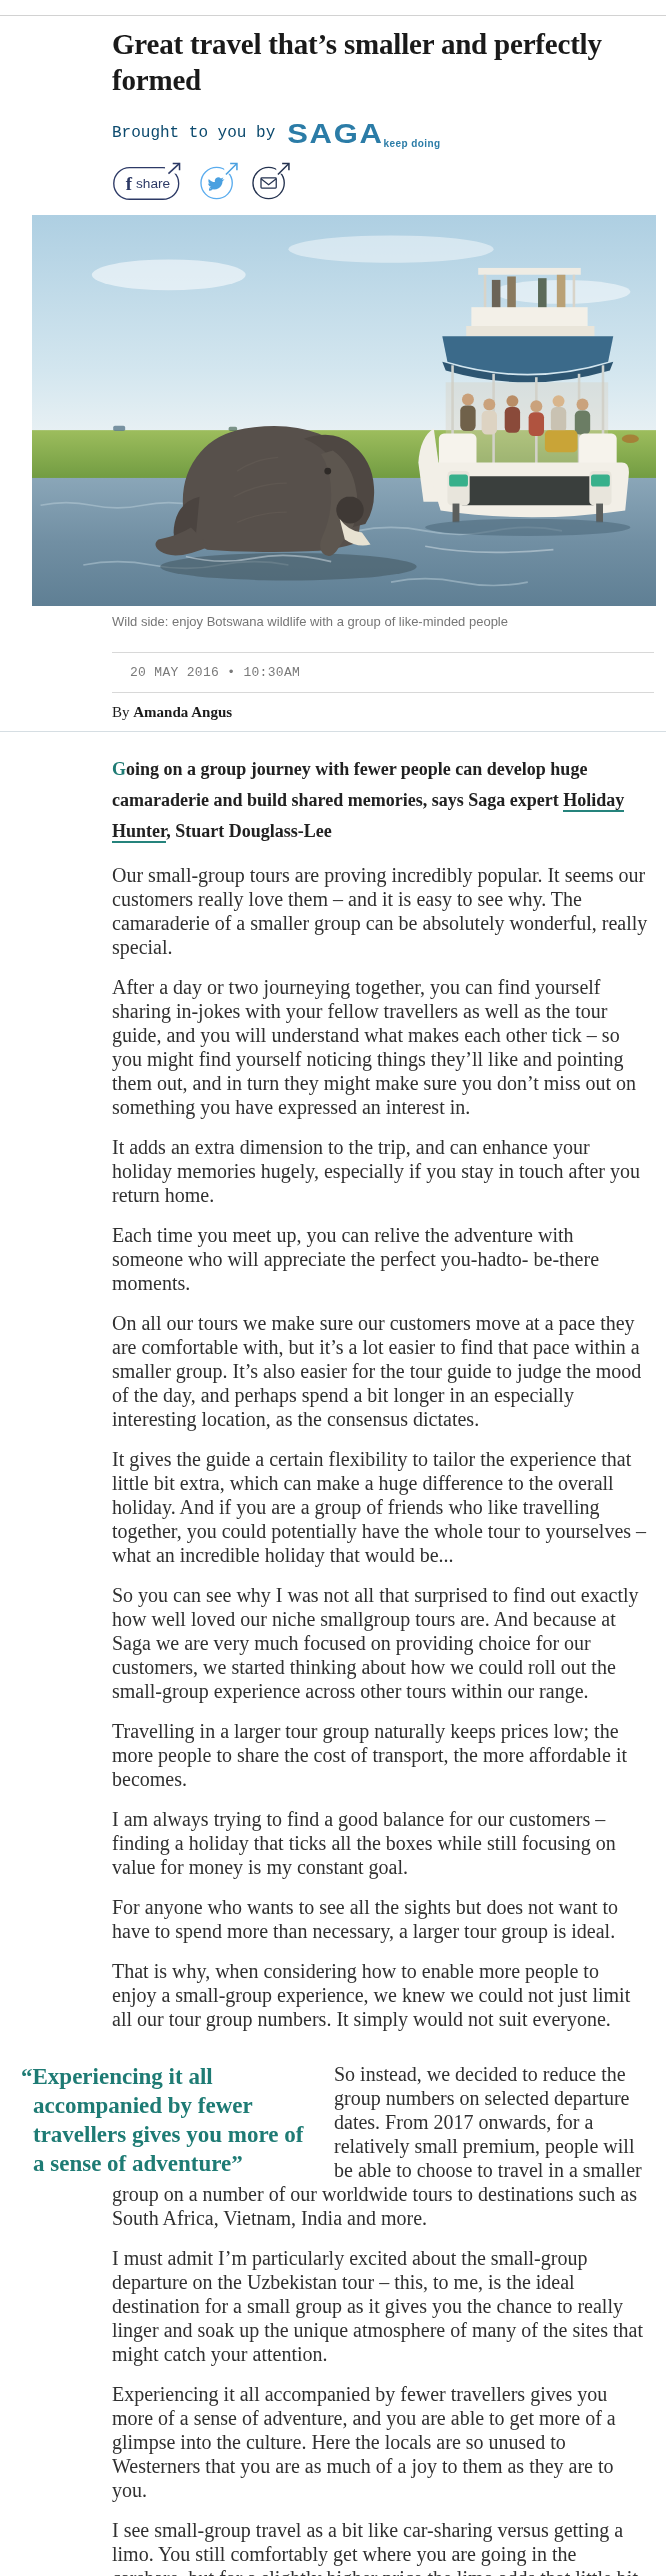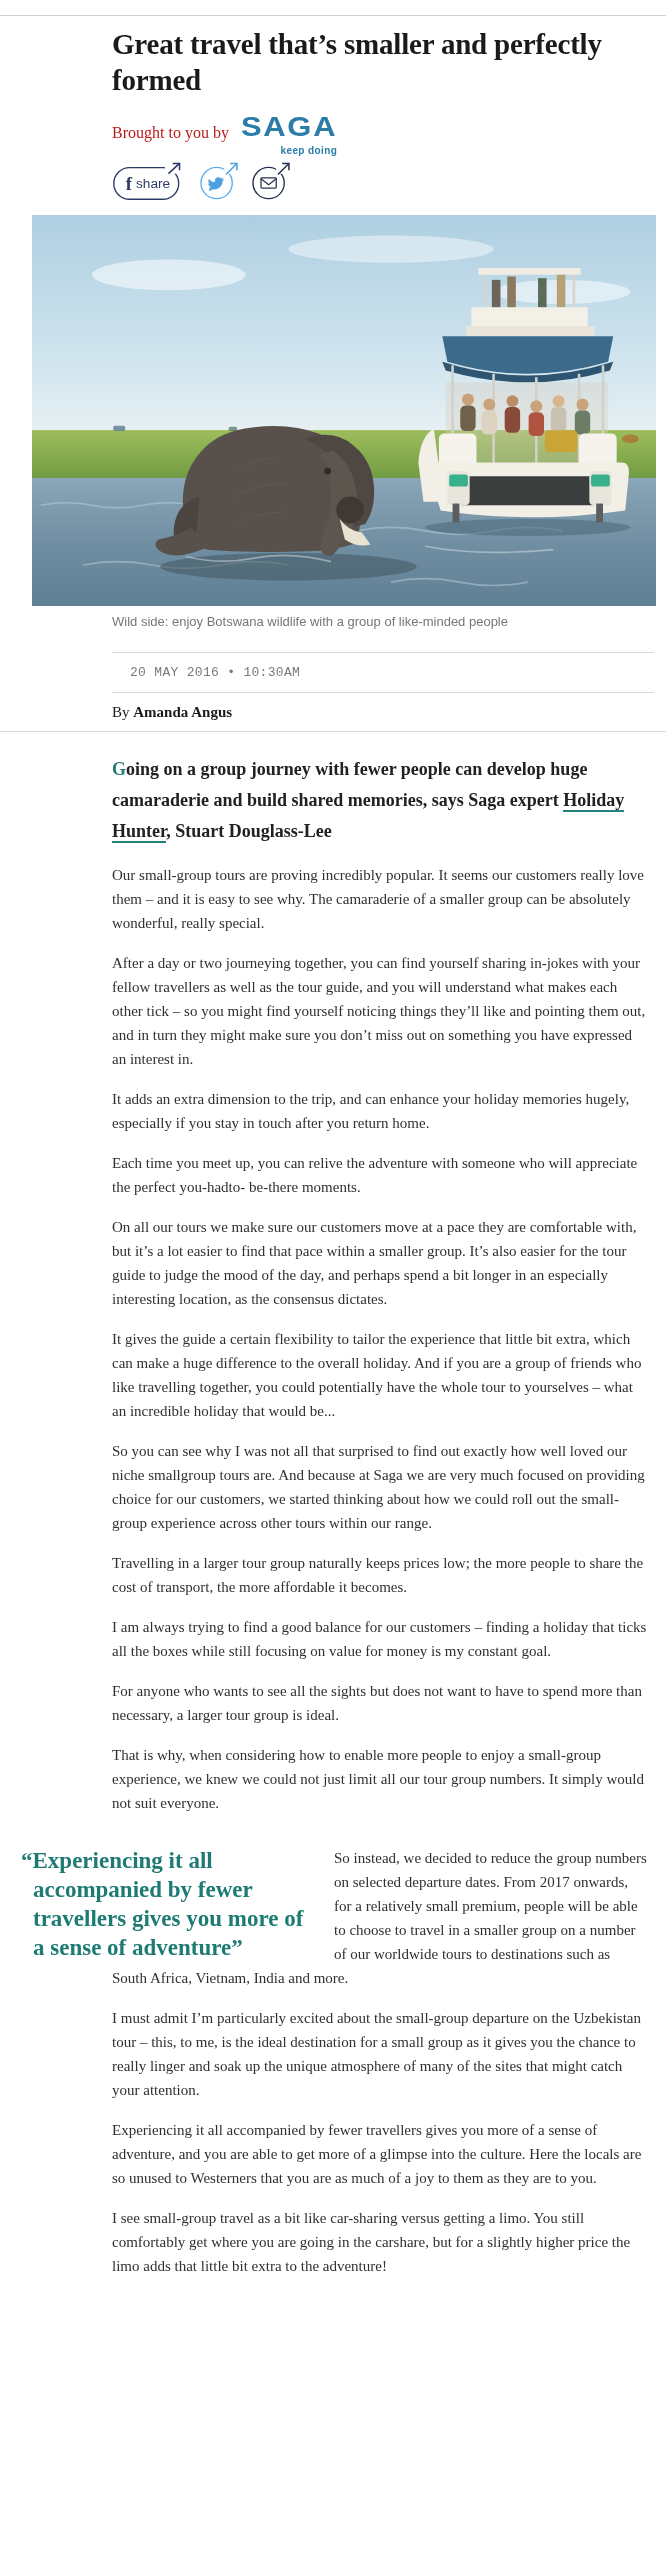--- a/index.html
+++ b/index.html
@@ -11,22 +11,22 @@
   .top-rule { margin-top:14.5px; border-top:1.7px solid #d2d2d2; width:100%; }
 
   h1.headline {
     margin-top:10.2px; margin-left:112px; width:547px;
     font-size:29px; line-height:36px; font-weight:700; color:#1a1a1a;
     letter-spacing:-0.2px;
   }
 
   
   .sponsor-row { margin-left:112px; margin-top:13.7px; display:flex; align-items:center; height:44px; }
-  .sponsor-prefix { font-family:Liberation Serif, serif; font-size:16px; color:#b91c1c; margin-right:12px; }
-  .saga-logo { display:inline-flex; flex-direction:column; line-height:1; cursor:pointer; }
+  .sponsor-prefix { font-family:Liberation Mono, monospace; font-size:16px; color:#0c4a6e; margin-right:12px; }
+  .saga-logo { display:inline-flex; flex-direction:row; line-height:1; cursor:pointer; }
   .saga-word { font-family:"Liberation Sans", sans-serif; font-weight:700; font-size:31px; color:#2b7ca7; letter-spacing:1.7px; transform:scaleY(0.92); }
   .saga-tagline { font-family:"Liberation Sans", sans-serif; font-weight:700; font-size:10px; color:#2b7ca7; align-self:flex-end; margin-top:4px; letter-spacing:0.4px; }
 
   
   .share-row { margin-left:112px; margin-top:5.1px; display:flex; align-items:center; gap:8.5px; height:43px; }
   .share-btn { display:inline-block; cursor:pointer; background:none; border:none; padding:0; }
 
   
   .hero { margin-left:32px; margin-top:12px; width:624px; height:391px; display:block; }
   .caption {
@@ -46,21 +46,21 @@
 
   
   .intro {
     margin-left:112px; width:538px; margin-top:21.4px;
     font-size:18px; line-height:31px; font-weight:700; color:#212121;
   }
   .intro .lead-char { color:#1e7b74; }
   .intro a.inline-link { color:#212121; text-decoration:none; border-bottom:2.6px solid #25837c; cursor:pointer; }
 
   .article-body { margin-left:112px; width:536px; }
-  p.body-para { margin-top:16px; font-size:15px; line-height:24px; color:#303030; }
+  p.body-para { margin-top:16px; font-size:20px; line-height:24px; color:#303030; }
 
   
   .quote-section { margin-left:112px; width:536px; margin-top:31px; }
   .pullquote {
     float:left; width:294px; margin-left:-91px; margin-right:19px;
     font-size:23px; line-height:29px; font-weight:700; color:#1e7b74;
     padding-left:12px; text-indent:-12px;font-family:Liberation Serif, serif;
   }
   .quote-section p.wrap-para { margin-top:0; }
   .clearfix::after { content:""; display:block; clear:both; }

